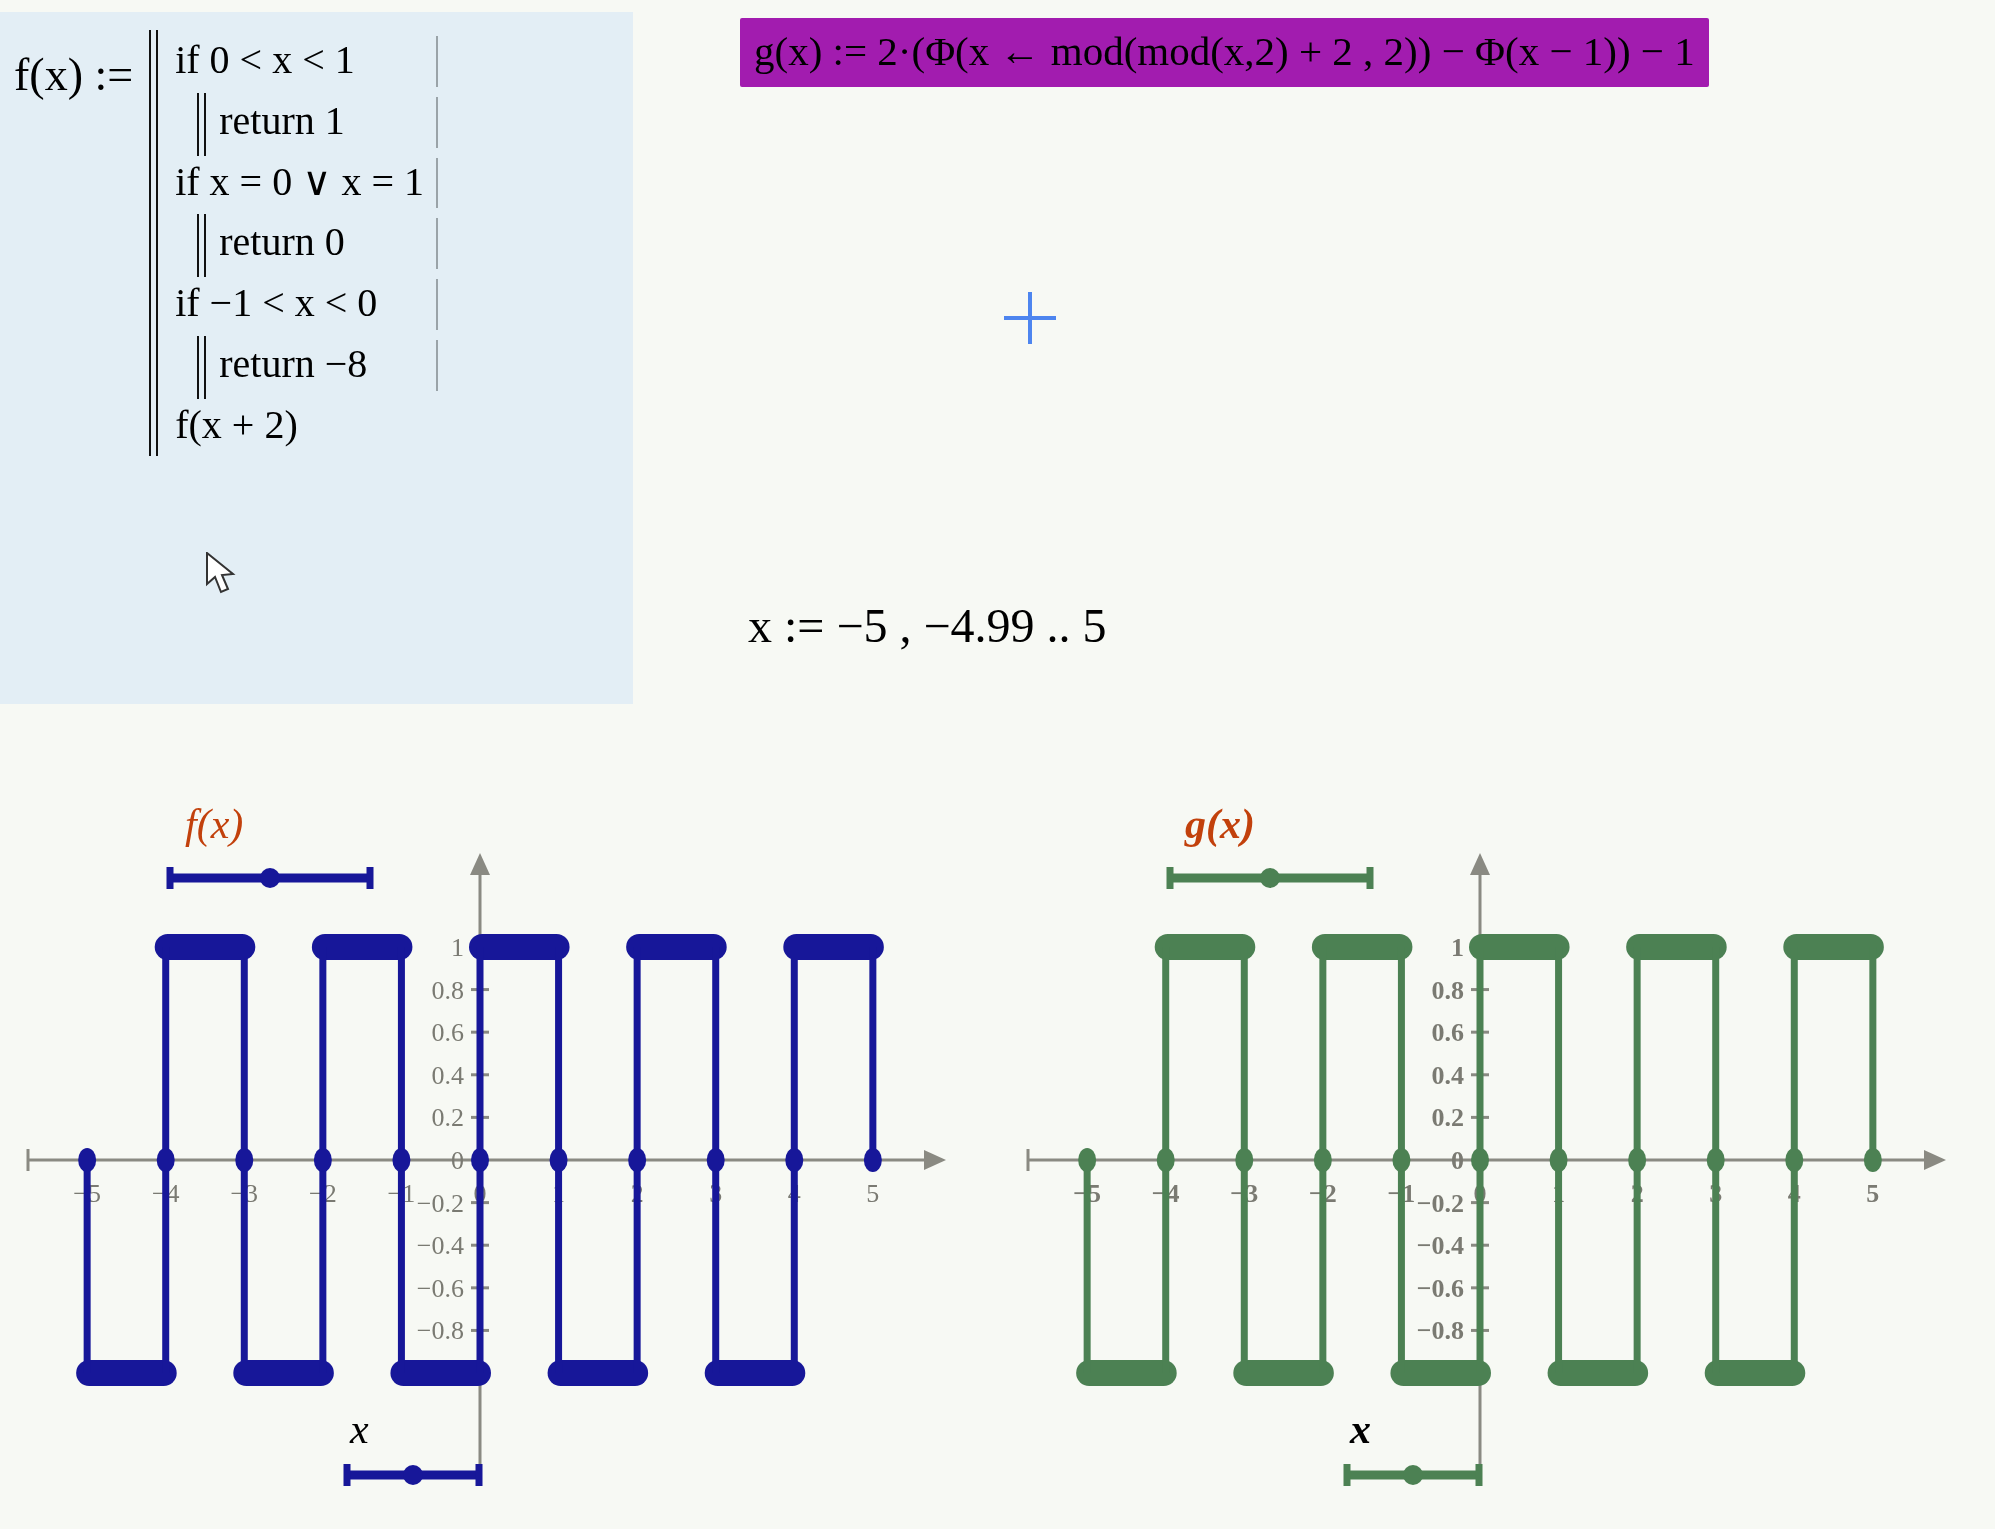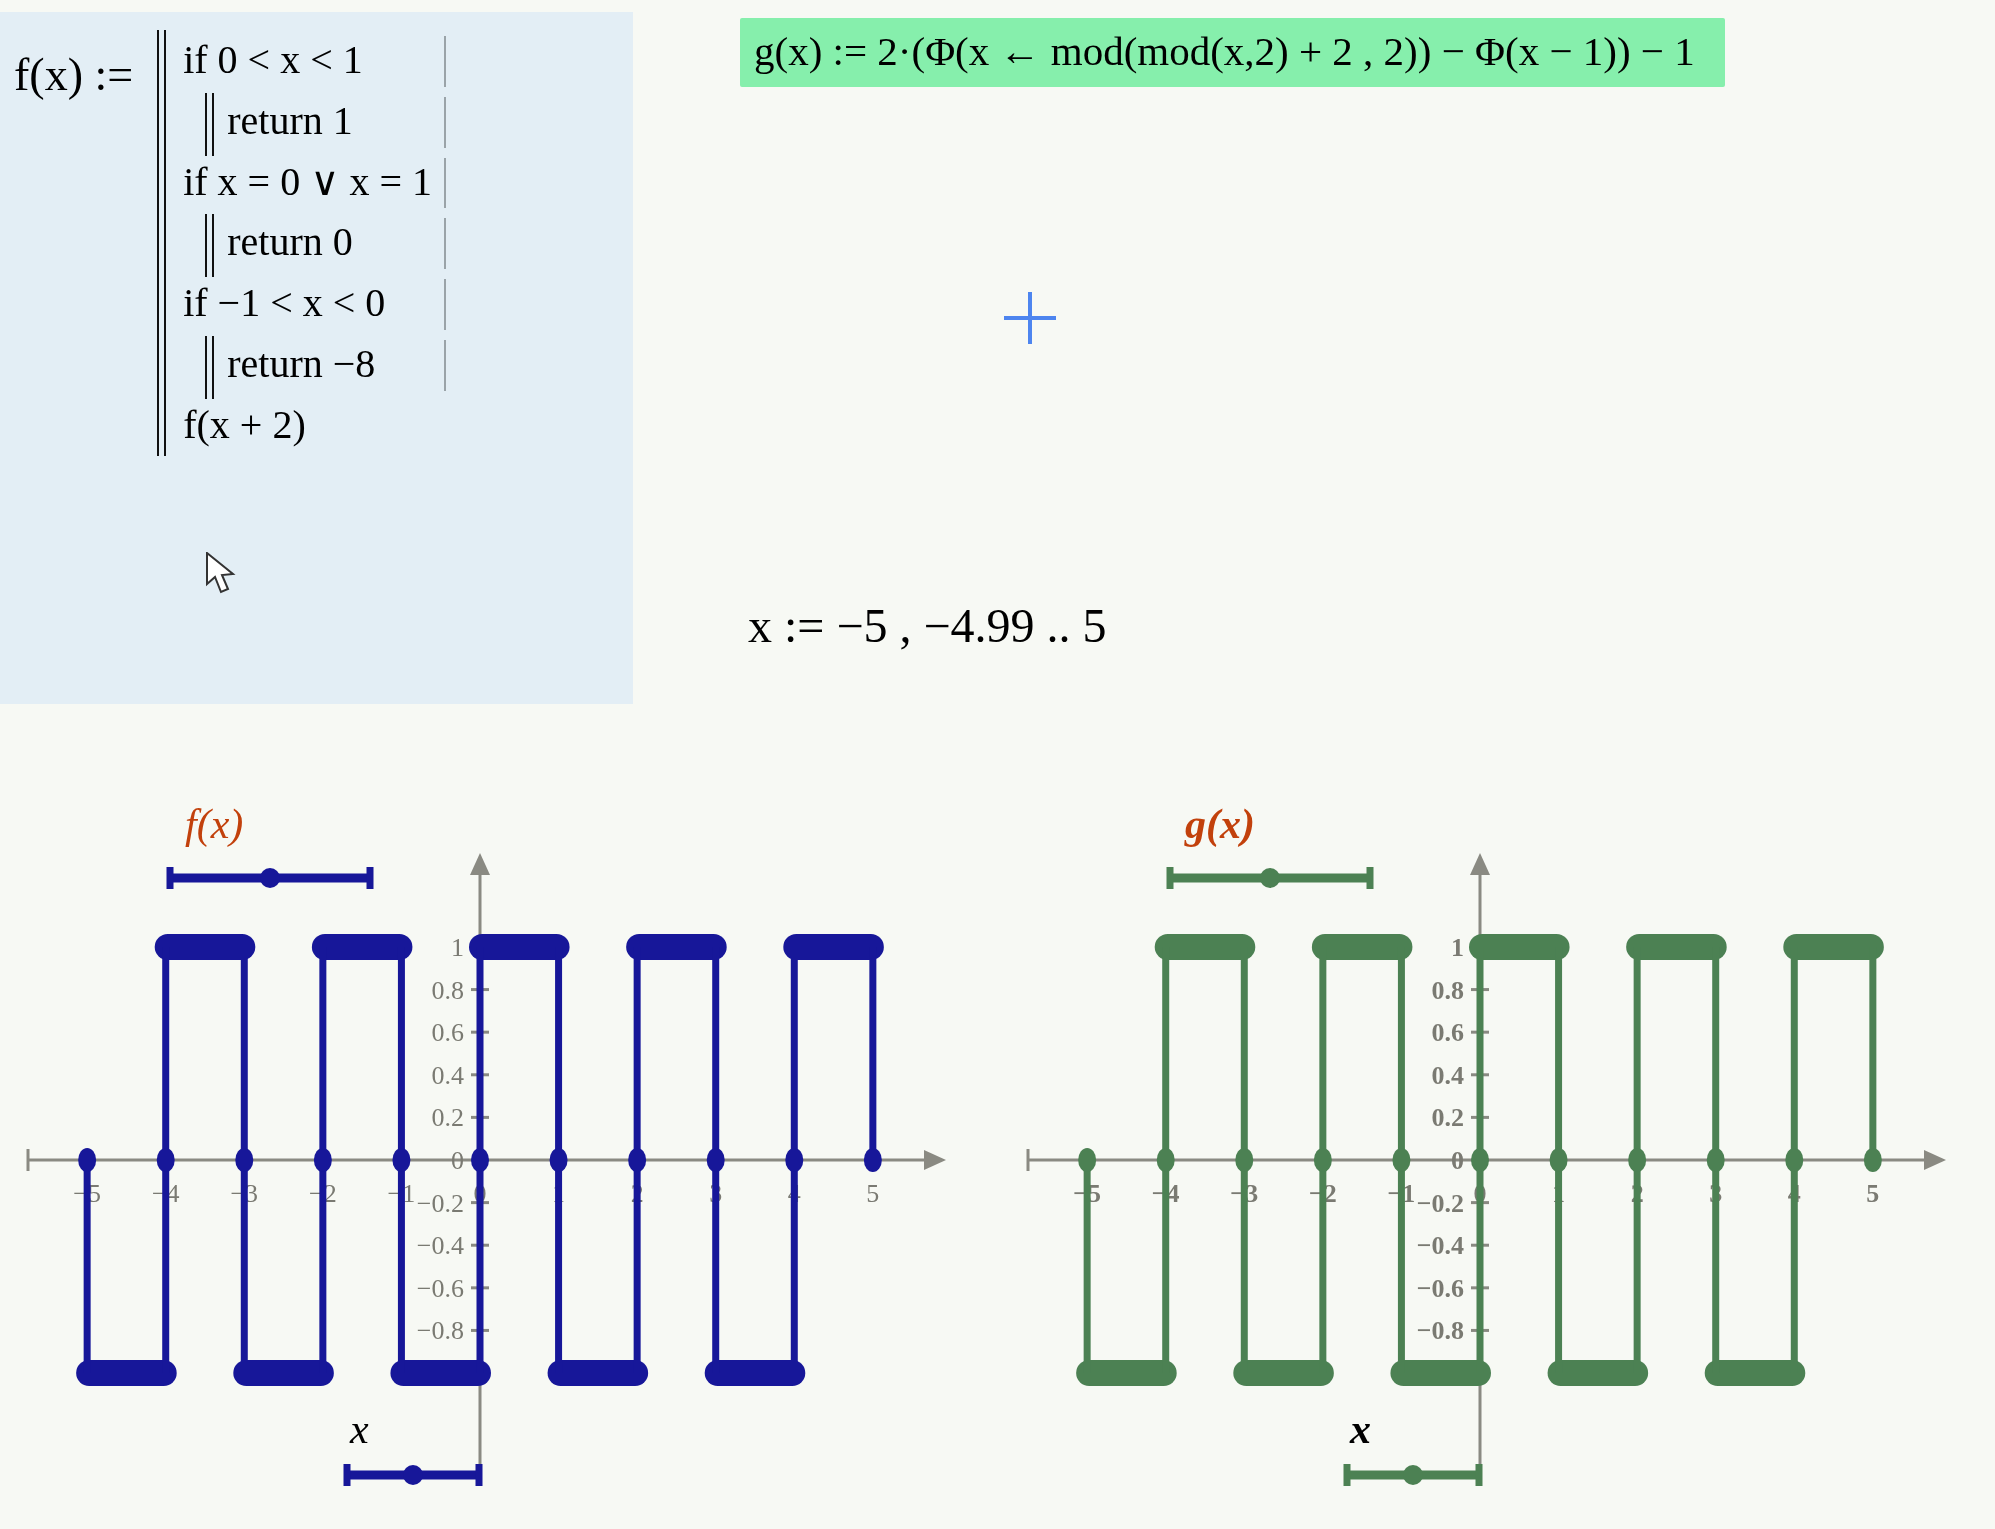--- a/index.html
+++ b/index.html
@@ -20,21 +20,21 @@
     box-sizing:border-box;
   }
   .math{font-family:"Liberation Serif", serif;color:#000;}
   #fx-region .inner{
     position:absolute;left:14px;top:18px;
     display:flex;align-items:flex-start;
   }
   .fx-label{font-size:46px;line-height:1;padding-top:22px;white-space:nowrap;}
   .prog{
     position:relative;
-    margin-left:24px;
+    margin-left:16px;
     padding-left:22px;
   }
   .prog::before{
     content:"";position:absolute;left:0;top:0;bottom:0;width:0;
     border-left:2px solid #111;
     box-shadow:6px 0 0 -4px #111;
   }
   .prog-bar2{
     position:absolute;left:7px;top:0;bottom:0;width:2px;background:#111;
   }
@@ -52,22 +52,22 @@
   .row.indent::after{
     content:"";position:absolute;left:33px;top:2px;bottom:-4px;width:2px;background:#111;
   }
   .row .plh{
     position:absolute;right:-14px;top:6px;bottom:4px;width:2px;background:#9aa3a8;
   }
 
   
   #gx-region{
     left:740px;top:18px;
-    background:#86efac;
-    padding:8px 30px 10px 14px;
+    background:#a21caf;
+    padding:8px 14px 10px 14px;
     border-radius:2px;
     text-align:center;
   }
   #gx-region .math{font-size:41px;white-space:nowrap;line-height:1.25;}
 
   
   #crosshair{left:1004px;top:292px;width:52px;height:52px;}
   #crosshair .hbar{position:absolute;left:0;top:24px;width:52px;height:4px;background:#4d85ef;}
   #crosshair .vbar{position:absolute;left:24px;top:0;width:4px;height:52px;background:#4d85ef;}
 

